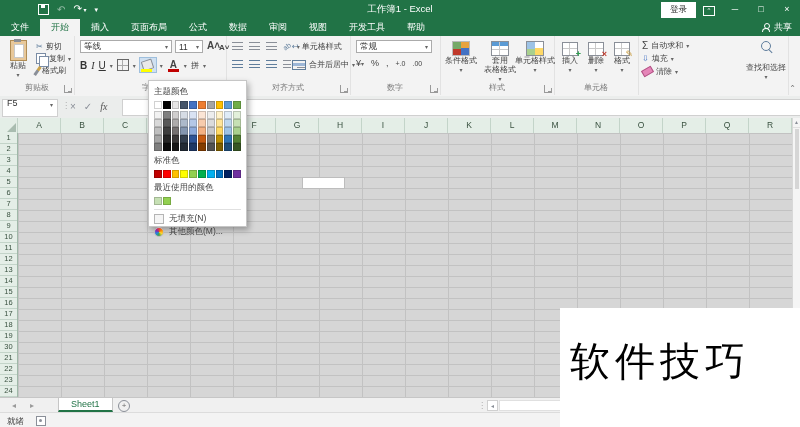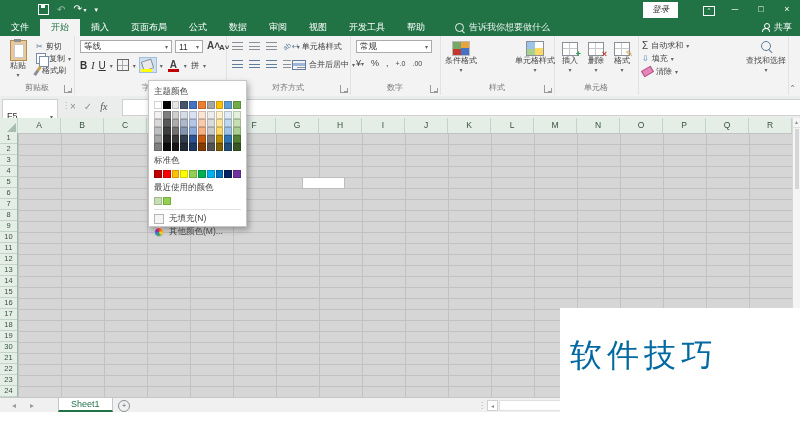--- a/index.html
+++ b/index.html
@@ -9,21 +9,21 @@
   .abs{position:absolute;}
 
   
   #titlebar{position:absolute;left:0;top:0;width:800px;height:19px;background:#217346;color:#fff;}
   .qat{position:absolute;left:38px;top:2px;display:flex;align-items:center;gap:8px;height:15px;}
   .qat .g{color:#fff;font-size:10px;line-height:15px;}
   .ic-save{width:9px;height:9px;border:1px solid #fff;position:relative;}
   .ic-save::after{content:"";position:absolute;left:2px;top:0;width:4px;height:3px;background:#fff;}
   #title{position:absolute;left:0;right:0;top:3px;text-align:center;font-size:9.5px;color:#fff;}
   .winctl{position:absolute;right:0;top:0;height:19px;display:flex;align-items:center;}
-  .signin{background:#fff;color:#2b2b2b;font-size:8.5px;padding:2px 9px;margin-right:18px;cursor:default;font-style:italic;}
+  .signin{background:#fff;color:#2b2b2b;font-size:8.5px;padding:2px 9px;cursor:default;}
   .wbtn{width:26px;text-align:center;color:#fff;font-size:9px;line-height:19px;}
   .ic-ribopt{display:inline-block;width:10px;height:8px;border:1px solid #fff;font-size:6px;line-height:7px;text-align:center;}
 
   
   #tabrow{position:absolute;left:0;top:19px;width:800px;height:17px;background:#217346;}
   #tabs-left{position:absolute;left:0;top:0;height:17px;display:flex;align-items:stretch;}
   .rtab{color:#fff;font-size:9px;line-height:17px;padding:0 11px;white-space:nowrap;}
   .rtab.active{background:#f3f3f3;color:#217346;}
   .tellme{position:absolute;left:455px;top:0;height:17px;display:flex;align-items:center;gap:5px;color:rgba(255,255,255,.9);font-size:9px;}
   .share{position:absolute;right:8px;top:0;height:17px;display:flex;align-items:center;gap:4px;color:#fff;font-size:9px;}
@@ -73,21 +73,21 @@
   
   .ic-eraser{width:9px;height:5px;background:#e585b8;border:1px solid #b05585;transform:rotate(-30deg);}
   .ic-funnel{width:0;height:0;border-left:4px solid transparent;border-right:4px solid transparent;border-top:5px solid #4472c4;position:relative;}
   .ic-funnel::after{content:"";position:absolute;left:-1px;top:-5px;width:2px;height:7px;background:#4472c4;}
   .mag2{display:inline-block;width:8px;height:8px;border:1.4px solid #5f7d9c;border-radius:50%;position:relative;}
   .mag2::after{content:"";position:absolute;left:7px;top:7px;width:5px;height:1.4px;background:#5f7d9c;transform:rotate(45deg);transform-origin:0 0;}
   #ribbon-collapse{position:absolute;right:4px;bottom:3px;color:#777;font-size:8px;}
 
   
   #formulabar{position:absolute;left:0;top:96px;width:800px;height:22px;background:#ebedec;border-bottom:1px solid #d2d2d2;}
-  #namebox{position:absolute;left:2px;top:3px;width:56px;height:15px;background:#fff;border:1px solid #d0d0d0;display:flex;align-items:center;justify-content:space-between;padding:16px 4px;box-sizing:border-box;font-size:9px;}
+  #namebox{position:absolute;left:2px;top:3px;width:56px;height:15px;background:#fff;border:1px solid #d0d0d0;display:flex;align-items:flex-end;justify-content:space-between;padding:8px 4px;box-sizing:border-box;font-size:9px;}
   .fb-dots{position:absolute;left:62px;top:5px;color:#aaa;font-size:8px;}
   .fb-btns{position:absolute;left:70px;top:3px;display:flex;gap:8px;align-items:center;height:15px;color:#8a8f98;font-size:10px;}
   .fx{font-style:italic;font-family:"Liberation Serif","DejaVu Serif",serif;color:#555;}
   #formulainput{position:absolute;left:122px;top:3px;right:0;height:15px;background:#fff;border:1px solid #d0d0d0;border-right:none;}
 
   
   #colheads{position:absolute;left:0;top:118px;width:800px;height:15px;background:#e4eee7;border-bottom:1px solid #9fb8a8;display:flex;}
   #corner{width:18px;height:15px;border-right:1px solid #c3d4c9;position:relative;box-sizing:border-box;}
   #corner::after{content:"";position:absolute;right:1px;bottom:1px;width:0;height:0;border-left:9px solid transparent;border-bottom:9px solid #a9bcb0;}
   .colh{width:43px;height:15px;box-sizing:border-box;border-right:1px solid #c3d4c9;text-align:center;line-height:15px;font-size:8.5px;color:#38503f;}
@@ -124,34 +124,35 @@
   #hscroll{position:absolute;left:499px;top:2px;width:300px;height:11px;background:#fff;border:1px solid #e0e0e0;box-sizing:border-box;}
 
   
   #statusbar{position:absolute;left:0;top:412px;width:800px;height:15px;background:#f3f3f3;border-top:1px solid #dcdcdc;box-sizing:border-box;}
   #status-text{position:absolute;left:7px;top:3px;font-size:8.5px;color:#444;}
   .ic-macro{position:absolute;left:36px;top:3px;width:8px;height:8px;border:1px solid #8a8f98;background:#fff;}
   .ic-macro::after{content:"";position:absolute;left:2px;top:2px;width:3px;height:3px;background:#8a8f98;border-radius:50%;}
 
   
   #watermark{position:absolute;left:560px;top:308px;width:240px;height:119px;background:#fff;z-index:60;}
-  #watermark span{position:absolute;left:10px;top:26px;font-size:32px;color:#0369a1;letter-spacing:5px;white-space:nowrap;}
+  #watermark span{position:absolute;left:10px;top:26px;font-size:40px;color:#000000;letter-spacing:5px;white-space:nowrap;}
 </style>
 </head>
 <body>
 
 <div id="app">
 
   <div id="titlebar">
     <div class="qat">
       <span class="ic-save"></span>
       <span class="g" style="opacity:.5">↶</span>
       <span class="g">↷<span style="font-size:6px"> ▾</span></span>
       <span class="g" style="font-size:7px">▾</span>
     </div>
+    <div id="title">工作簿1 - Excel</div>
     <div class="winctl">
       <span class="signin">登录</span>
       <span class="wbtn"><span class="ic-ribopt">^</span></span>
       <span class="wbtn">─</span>
       <span class="wbtn">□</span>
       <span class="wbtn">×</span>
     </div>
   </div>
 
   <div id="tabrow">
@@ -160,24 +161,20 @@
         <div class="rtab active">开始</div>
         <div class="rtab">插入</div>
         <div class="rtab">页面布局</div>
         <div class="rtab">公式</div>
         <div class="rtab">数据</div>
         <div class="rtab">审阅</div>
         <div class="rtab">视图</div>
         <div class="rtab">开发工具</div>
         <div class="rtab">帮助</div>
       </div>
-    <div class="tellme">
-      <span class="mag"></span>
-      <span>告诉我你想要做什么</span>
-    </div>
     <div class="share">
       <span class="person"></span>
       <span>共享</span>
     </div>
   </div>
 
   <div id="ribbon">
 
     <div class="rgroup" style="left:0;width:74px">
       <div class="bigbtn" style="left:4px;top:4px;width:28px">
@@ -280,20 +277,26 @@
         <span style="font-size:7px">.00</span>
       </div>
       <div class="grp-label">数字</div>
       <div class="launcher"></div>
     </div>
 
     <div class="rgroup" style="left:440px;width:114px">
       <div class="bigbtn" style="left:2px;top:5px;width:38px">
         <span class="ic-cf"></span>
         <span>条件格式</span>
+          <span class="caret">▾</span>
+      </div>
+      <div class="bigbtn" style="left:42px;top:5px;width:36px">
+        <span class="ic-tbl"></span>
+        <span>套用</span>
+        <span>表格格式</span>
           <span class="caret">▾</span>
       </div>
       <div class="bigbtn" style="left:78px;top:5px;width:34px">
         <span class="ic-cs"></span>
         <span style="white-space:nowrap">单元格样式</span>
           <span class="caret">▾</span>
       </div>
       <div class="grp-label">样式</div>
       <div class="launcher"></div>
     </div>
@@ -336,21 +339,21 @@
             <span class="caret">▾</span>
           </div>
         <div class="mini-btn">
             <span class="ic-eraser"></span>
             <span>清除</span>
             <span class="caret">▾</span>
           </div>
       </div>
       <div class="bigbtn" style="left:106px;top:5px;width:44px">
         <span class="mag2"></span>
-        <span style="margin-top:5px">查找和选择</span>
+        <span style="margin-top:12px">查找和选择</span>
           <span class="caret">▾</span>
       </div>
     </div>
 
     <span id="ribbon-collapse">⌃</span>
   </div>
 
   <div id="formulabar">
     <div id="namebox">
         <span>F5</span>
@@ -530,18 +533,22 @@
   <div id="tabbar">
     <span class="navarr" style="left:12px">◂</span>
     <span class="navarr" style="left:30px">▸</span>
     <div id="sheettab">Sheet1</div>
     <div id="newsheet">+</div>
     <span id="tb-split">⋮</span>
     <div id="hscroll-arr">◂</div>
     <div id="hscroll"></div>
   </div>
 
+  <div id="statusbar">
+    <span id="status-text">就绪</span>
+    <span class="ic-macro"></span>
+  </div>
 
   <div id="watermark">
     <span>软件技巧</span>
   </div>
 
 </div>
 
 </body></html>

